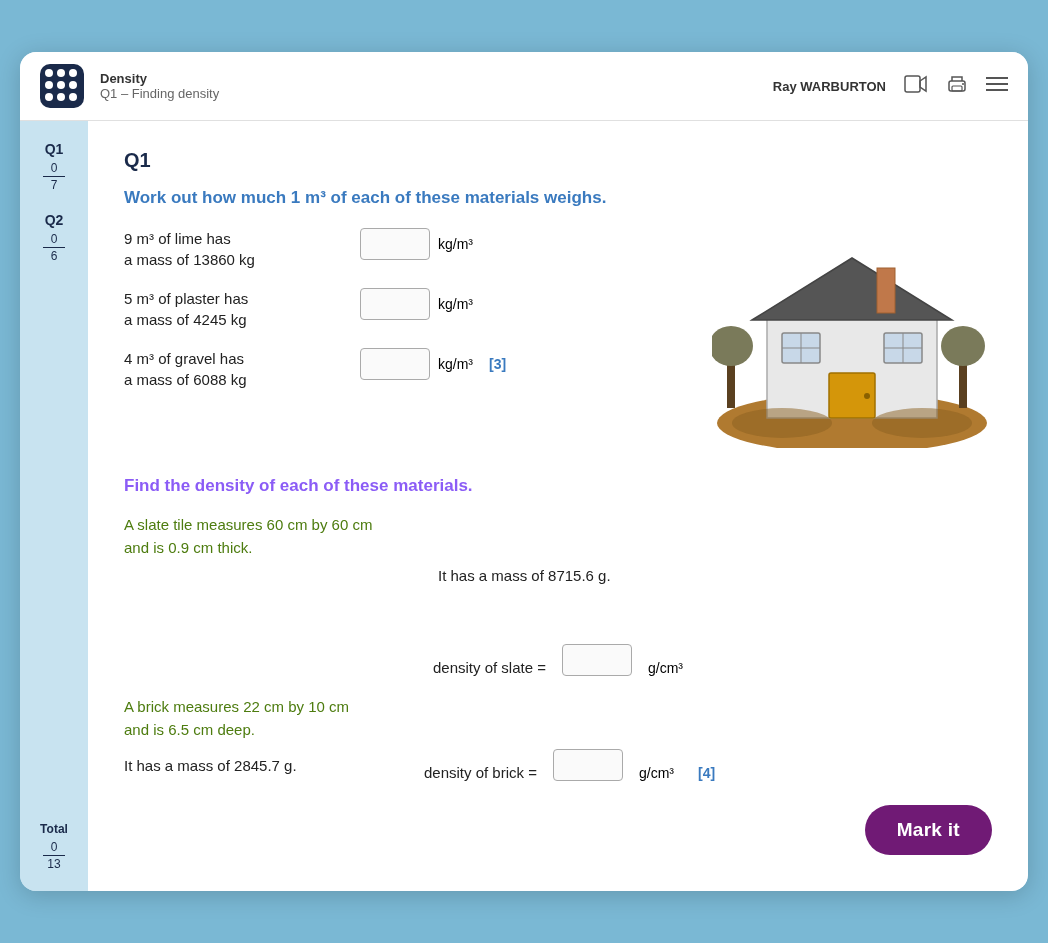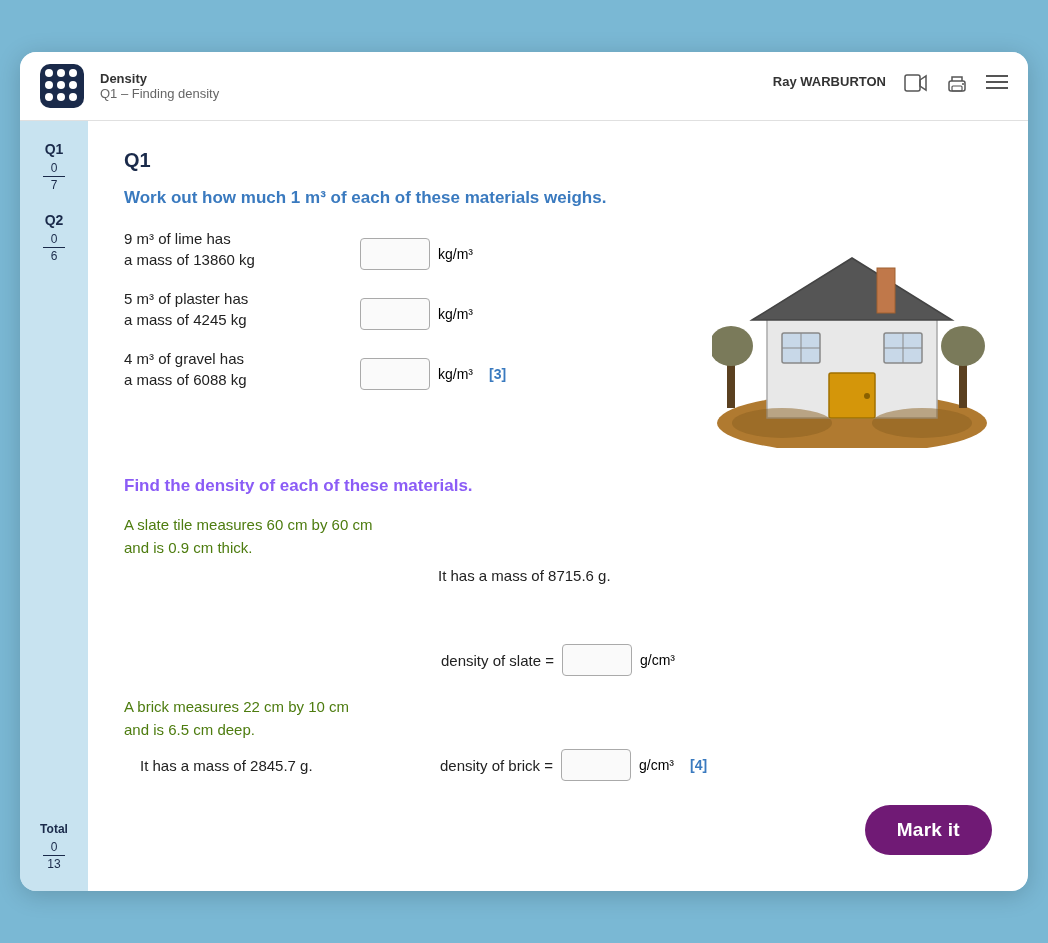--- a/index.html
+++ b/index.html
@@ -69,20 +69,21 @@
       color: #333;
     }
 
     .header-subtitle {
       font-size: 13px;
       color: #666;
     }
 
     .header-right {
       display: flex;
+      align-items: center;
       gap: 18px;
     }
 
     .user-name {
       font-size: 13px;
       font-weight: 600;
       color: #333;
     }
 
     .header-icon {
@@ -172,21 +173,21 @@
       gap: 20px;
       margin-bottom: 28px;
     }
 
     .density-left {
       flex: 1;
     }
 
     .density-row {
       display: flex;
-      align-items: flex-end;
+      align-items: flex-start;
       margin-bottom: 18px;
       gap: 16px;
     }
 
     .density-desc {
       min-width: 220px;
       font-size: 15px;
       color: #222;
       line-height: 1.4;
     }
@@ -240,22 +241,22 @@
     }
 
     .mass-text {
       font-size: 15px;
       color: #222;
       min-width: 240px;
     }
 
     .density-result-row {
       display: flex;
-      align-items: center;
-      gap: 8px;
+      align-items: flex-end;
+      gap: 16px;
     }
 
     .density-result-label {
       font-size: 15px;
       color: #222;
     }
 
     .density-result-input {
       width: 70px;
       height: 32px;
@@ -472,21 +473,21 @@
             <span class="unit-label">g/cm³</span>
           </div>
         </div>
       </div>
 
       <div class="material-block">
         <div class="material-desc">
           <span>A brick measures 22 cm by 10 cm</span><br>
           <span>and is 6.5 cm deep.</span>
         </div>
-        <div style="display: flex; align-items: center; gap: 60px; margin-top: 8px; margin-left: 16px;">
+        <div style="display: flex; align-items: center; gap: 60px; margin-top: 8px;">
           <div class="mass-text">It has a mass of 2845.7 g.</div>
           <div class="density-result-row">
             <span class="density-result-label">density of brick =</span>
             <input class="density-result-input" type="text" style="">
             <span class="unit-label">g/cm³</span>
             <span class="mark-label">[4]</span>
           </div>
         </div>
       </div>
 

